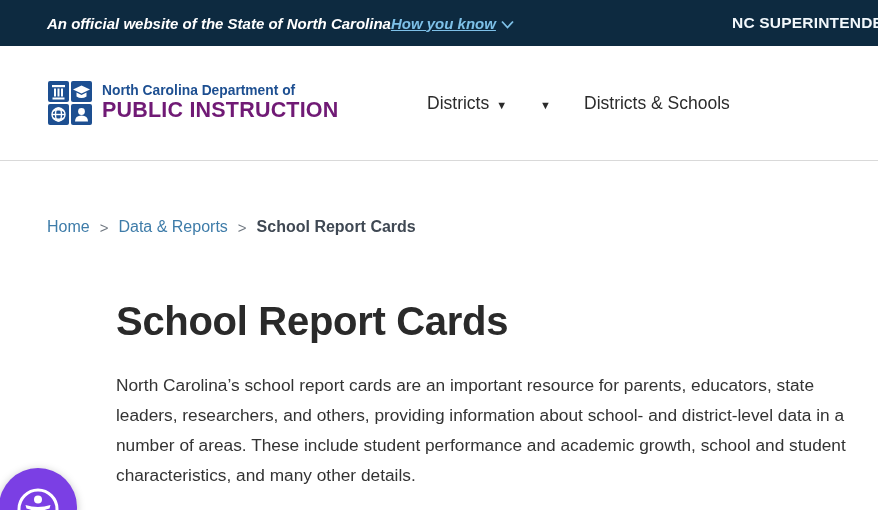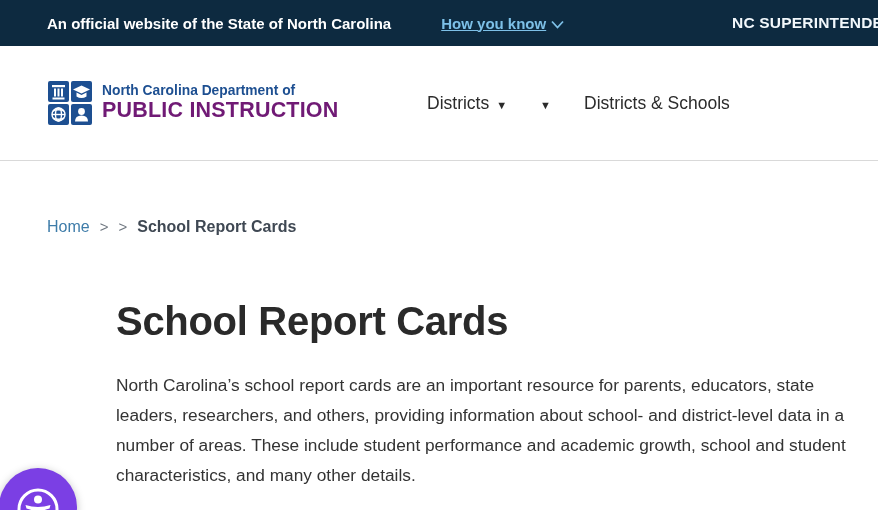--- a/index.html
+++ b/index.html
@@ -18,37 +18,37 @@
     background: #0d2a40;
     display: flex;
     align-items: center;
     position: relative;
     white-space: nowrap;
   }
   .gov-banner-left {
     margin-left: 47px;
     display: flex;
     align-items: center;
-    gap: 12px;
+    gap: 0;
+    font-style: italic;
   }
   .official-text {
     color: #ffffff;
     font-size: 15px;
     font-weight: 700;
   }
   .how-you-know {
     color: #7dc0e7;
     font-size: 15px;
     font-weight: 700;
     text-decoration: underline;
     display: inline-flex;
     align-items: center;
     gap: 5px;
     cursor: pointer;
-    margin-left: 38px;
   }
   .how-you-know svg { margin-top: 2px; }
   .superintendent-link {
     position: absolute;
     left: 732px;
     top: 0;
     height: 46px;
     display: flex;
     align-items: center;
     color: #f2f8fc;
@@ -108,21 +108,21 @@
     font-size: 11px;
     color: #2b2b2b;
     margin-top: 3px;
   }
 
   
   .breadcrumb {
     margin: 57px 0 0 47px;
     font-size: 16px;
     display: flex;
-    align-items: flex-start;
+    align-items: center;
     gap: 10px;
     white-space: nowrap;
   }
   .crumb-link { color: #3e7ca9; cursor: pointer; }
   .crumb-sep { color: #6f7780; font-size: 15px; }
   .crumb-current { color: #3f4853; font-weight: 700; }
 
   
   .content { margin-left: 116px; margin-right: 14px; }
   .page-title {
@@ -229,20 +229,21 @@
       <a class="nav-item">
         <span>Districts &amp; Schools</span>
 
       </a>
     </nav>
   </div>
 
   <nav class="breadcrumb">
     <a class="crumb-link">Home</a>
     <span class="crumb-sep">&gt;</span>
+    <a class="crumb-link">Data &amp; Reports</a>
     <span class="crumb-sep">&gt;</span>
     <span class="crumb-current">School Report Cards</span>
   </nav>
 
   <main class="content">
     <h1 class="page-title">School Report Cards</h1>
     <p class="intro-paragraph">North Carolina’s school report cards are an important resource for parents, educators, state leaders, researchers, and others, providing information about school- and district-level data in a number of areas. These include student performance and academic growth, school and student characteristics, and many other details.</p>
   </main>
 
   <button class="accessibility-btn">

